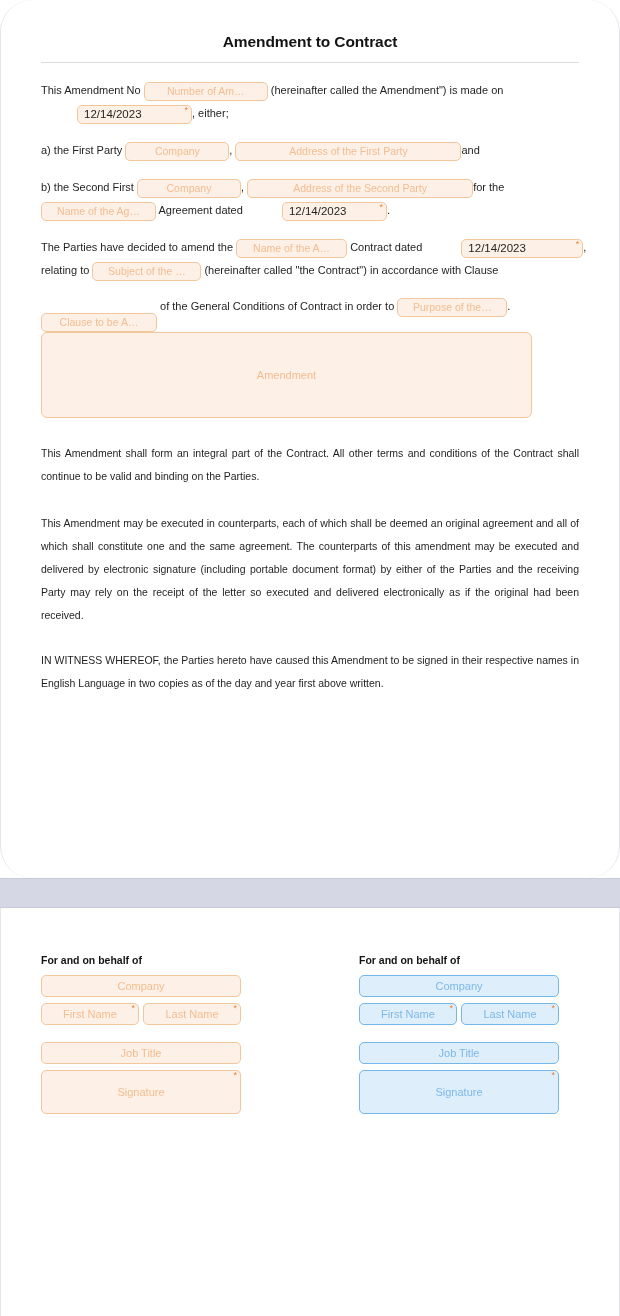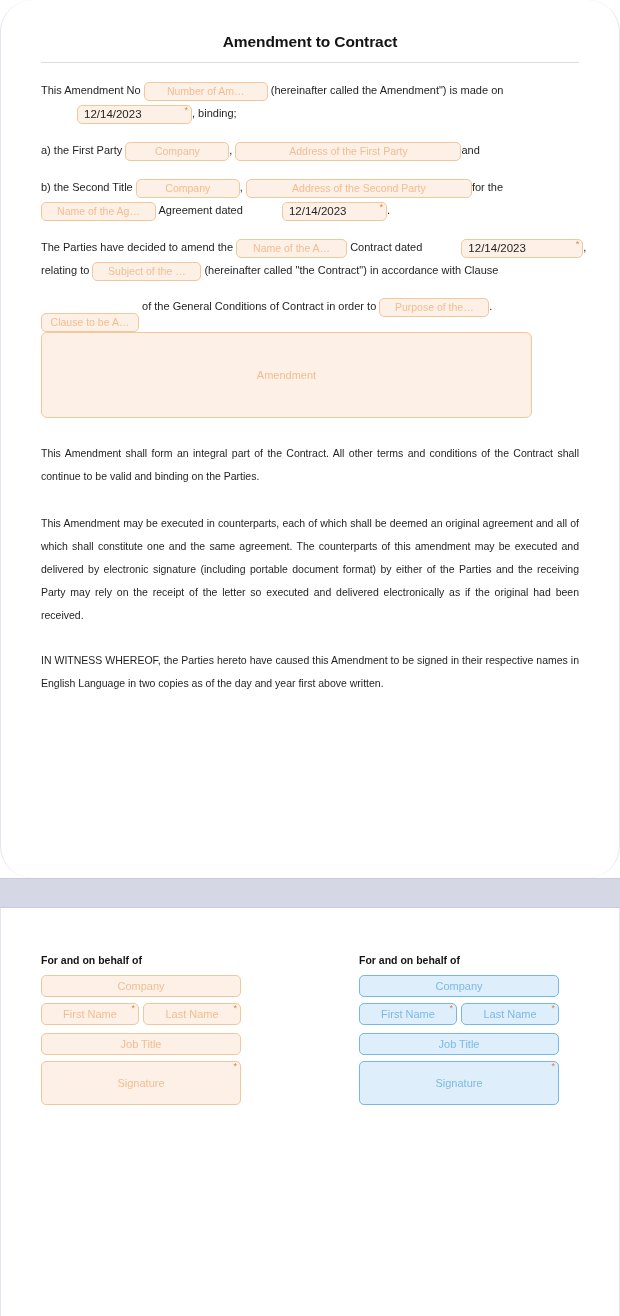--- a/index.html
+++ b/index.html
@@ -106,21 +106,21 @@
   .w-amendno  { width: 124px; }
   .w-date     { width: 115px; }
   .w-company  { width: 104px; }
   .w-addr1    { width: 226px; }
   .w-addr2    { width: 226px; }
   .w-agname   { width: 115px; }
   .w-agdate   { width: 105px; }
   .w-contname { width: 111px; }
   .w-contdate { width: 122px; }
   .w-subject  { width: 109px; }
-  .w-clause   { width: 98px; margin-top: 31px; }
+  .w-clause   { width: 116px; margin-top: 31px; }
   .w-purpose  { width: 110px; }
 
   
   .clause-label {
     font-size: 11px;
     color: #1f1f1f;
     margin-top: 20px;
     margin-bottom: 12px;
   }
   .amend-area {
@@ -172,21 +172,21 @@
     margin-bottom: 6px;
     overflow: hidden;
   }
   .sig-row {
     display: flex;
     gap: 4px;
     margin-bottom: 6px;
   }
   .sig-row .sig-field {
     width: 98px;
-    margin-bottom: 2px;
+    margin-bottom: 11px;
   }
   .sig-sign {
     height: 44px;
     line-height: 42px;
   }
   .orange-f {
     background: #fdf0e6;
     border: 1px solid #f3c79c;
     color: #f3bd91;
   }
@@ -206,35 +206,35 @@
 
   <div class="flow">
 
     <div class="blk">
       <span class="ln">
         <span class="txt">This Amendment No</span>
         <span class="fld orange w-amendno">Number of Am…</span>
         <span class="txt">(hereinafter called the Amendment") is made on</span>
       </span>
       <span class="ln">
-        <span class="fld orange filled req w-date">12/14/2023</span><span class="txt">, binding;</span>
+        <span class="fld orange filled req w-date">12/14/2023</span><span class="txt">, either;</span>
       </span>
     </div>
 
     <div class="blk">
       <span class="ln">
         <span class="txt">a) the First Party</span>
         <span class="fld orange w-company">Company</span><span class="txt">,</span>
         <span class="fld orange w-addr1">Address of the First Party</span><span class="txt">and</span>
       </span>
     </div>
 
     <div class="blk">
       <span class="ln">
-        <span class="txt">b) the Second Title</span>
+        <span class="txt">b) the Second First</span>
         <span class="fld orange w-company">Company</span><span class="txt">,</span>
         <span class="fld orange w-addr2">Address of the Second Party</span><span class="txt">for the</span>
       </span>
       <span class="ln">
         <span class="fld orange w-agname">Name of the Ag…</span>
         <span class="txt">Agreement dated</span>
         <span class="fld orange filled req w-agdate">12/14/2023</span><span class="txt">.</span>
       </span>
     </div>
 

